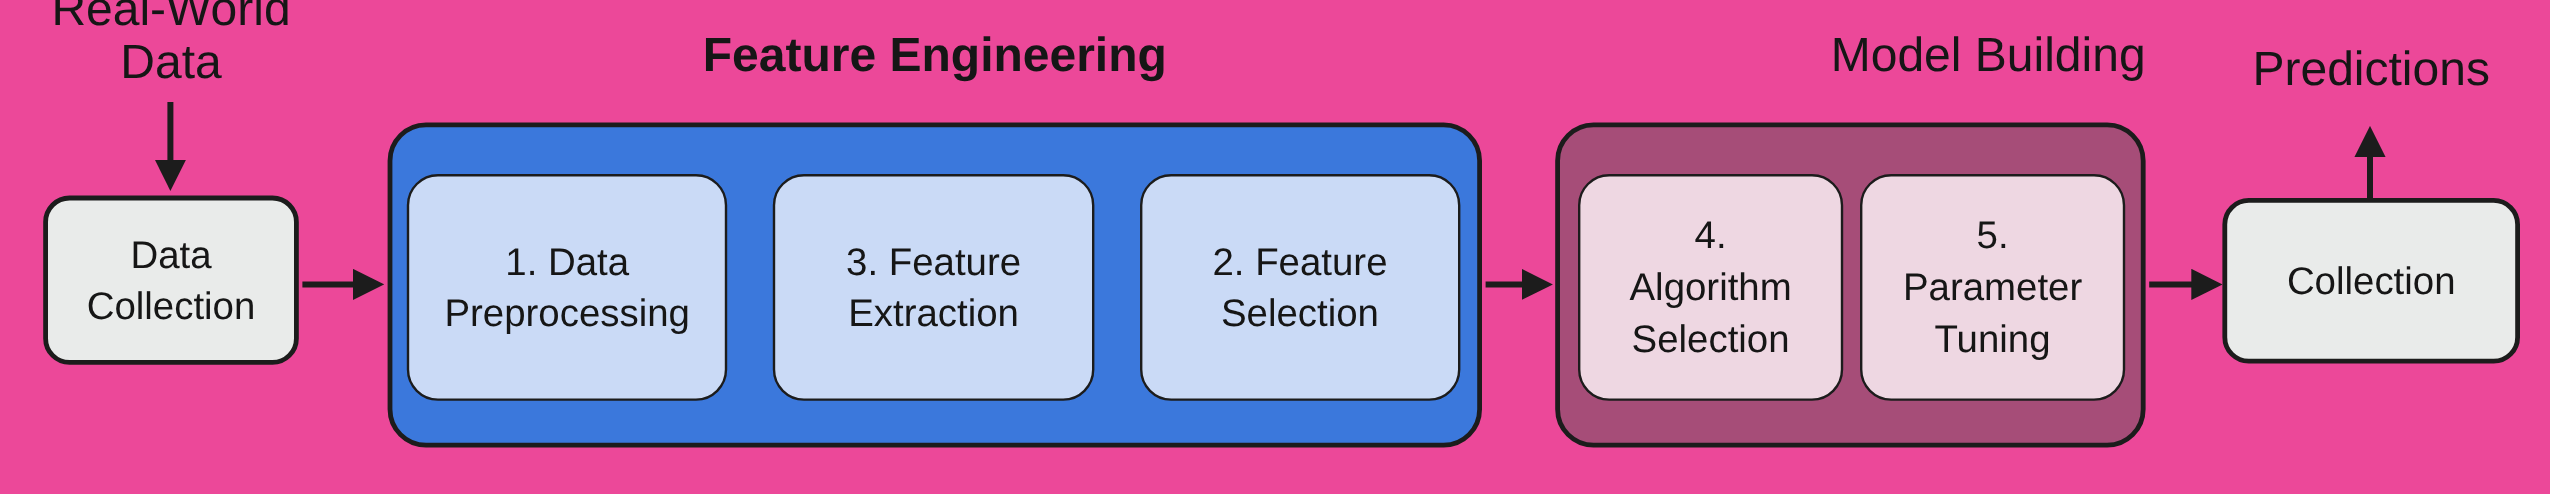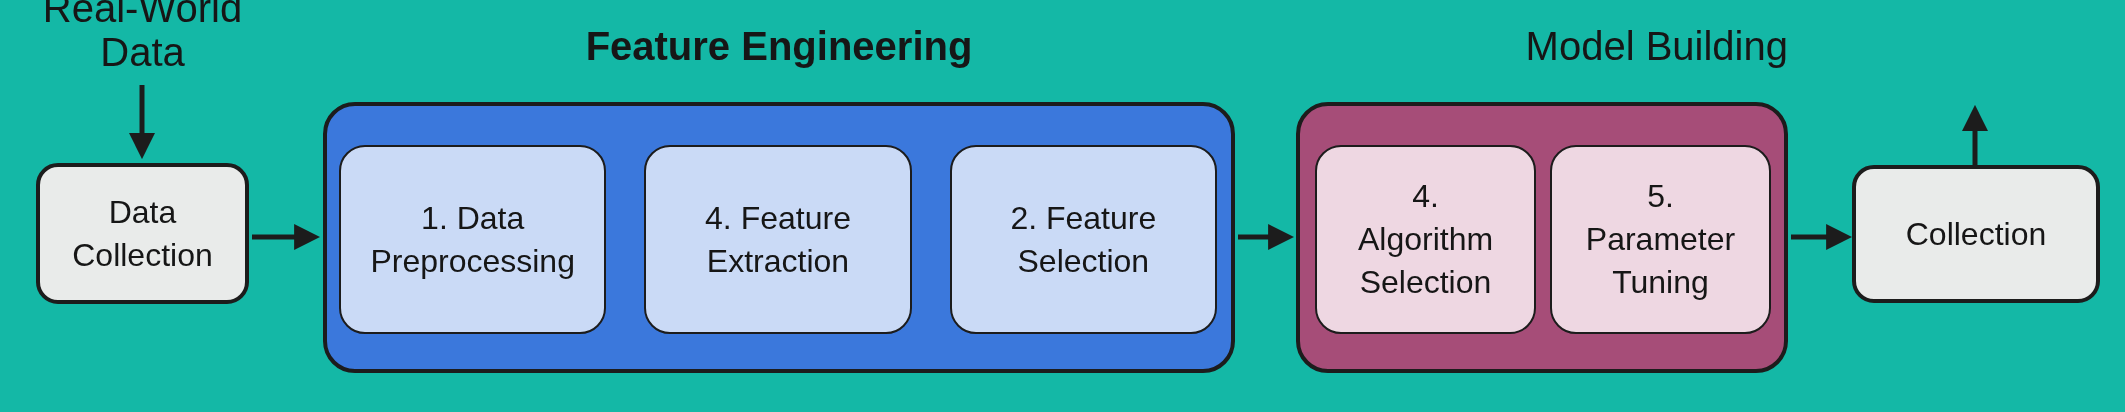--- a/index.html
+++ b/index.html
@@ -9,21 +9,21 @@
     --model-step-fill:#eed7e2;
     --node-fill:#e9ebea;
     --stroke:#1c1c1c;
     --text:#161616;
   }
   html,body{margin:0;padding:0;background:#fff;}
   .canvas{
     position:relative;
     width:2125px;height:412px;
     overflow:hidden;
-    background:#14b8a6;
+    background:#ec4899;
     font-family:"Liberation Sans","DejaVu Sans",sans-serif;
     color:var(--text);
   }
   .title{
     position:absolute;
     font-size:40px;
     line-height:44px;
     text-align:center;
     white-space:pre-line;
     color:var(--text);
@@ -93,33 +93,34 @@
     <line x1="1975" y1="166" x2="1975" y2="114" stroke="#1c1c1c" stroke-width="5" marker-end="url(#ah)"></line>
   </svg>
 
   <div class="title" style="left:36px;top:-14px;width:213px;">Real-World
 Data</div>
 
   <div class="title" style="left:323px;top:24px;width:912px;font-weight:bold;">Feature Engineering</div>
 
   <div class="title" style="left:1296px;top:24px;width:492px;text-align:right;">Model Building</div>
 
+  <div class="title" style="left:1852px;top:36px;width:248px;">Predictions</div>
 
   <div class="node data-collection">
     <span>Data
 Collection</span>
   </div>
 
   <div class="group feature">
     <div class="step">
       <span>1. Data
 Preprocessing</span>
     </div>
     <div class="step">
-      <span>4. Feature
+      <span>3. Feature
 Extraction</span>
     </div>
     <div class="step">
       <span>2. Feature
 Selection</span>
     </div>
   </div>
 
   <div class="group model">
     <div class="step">

